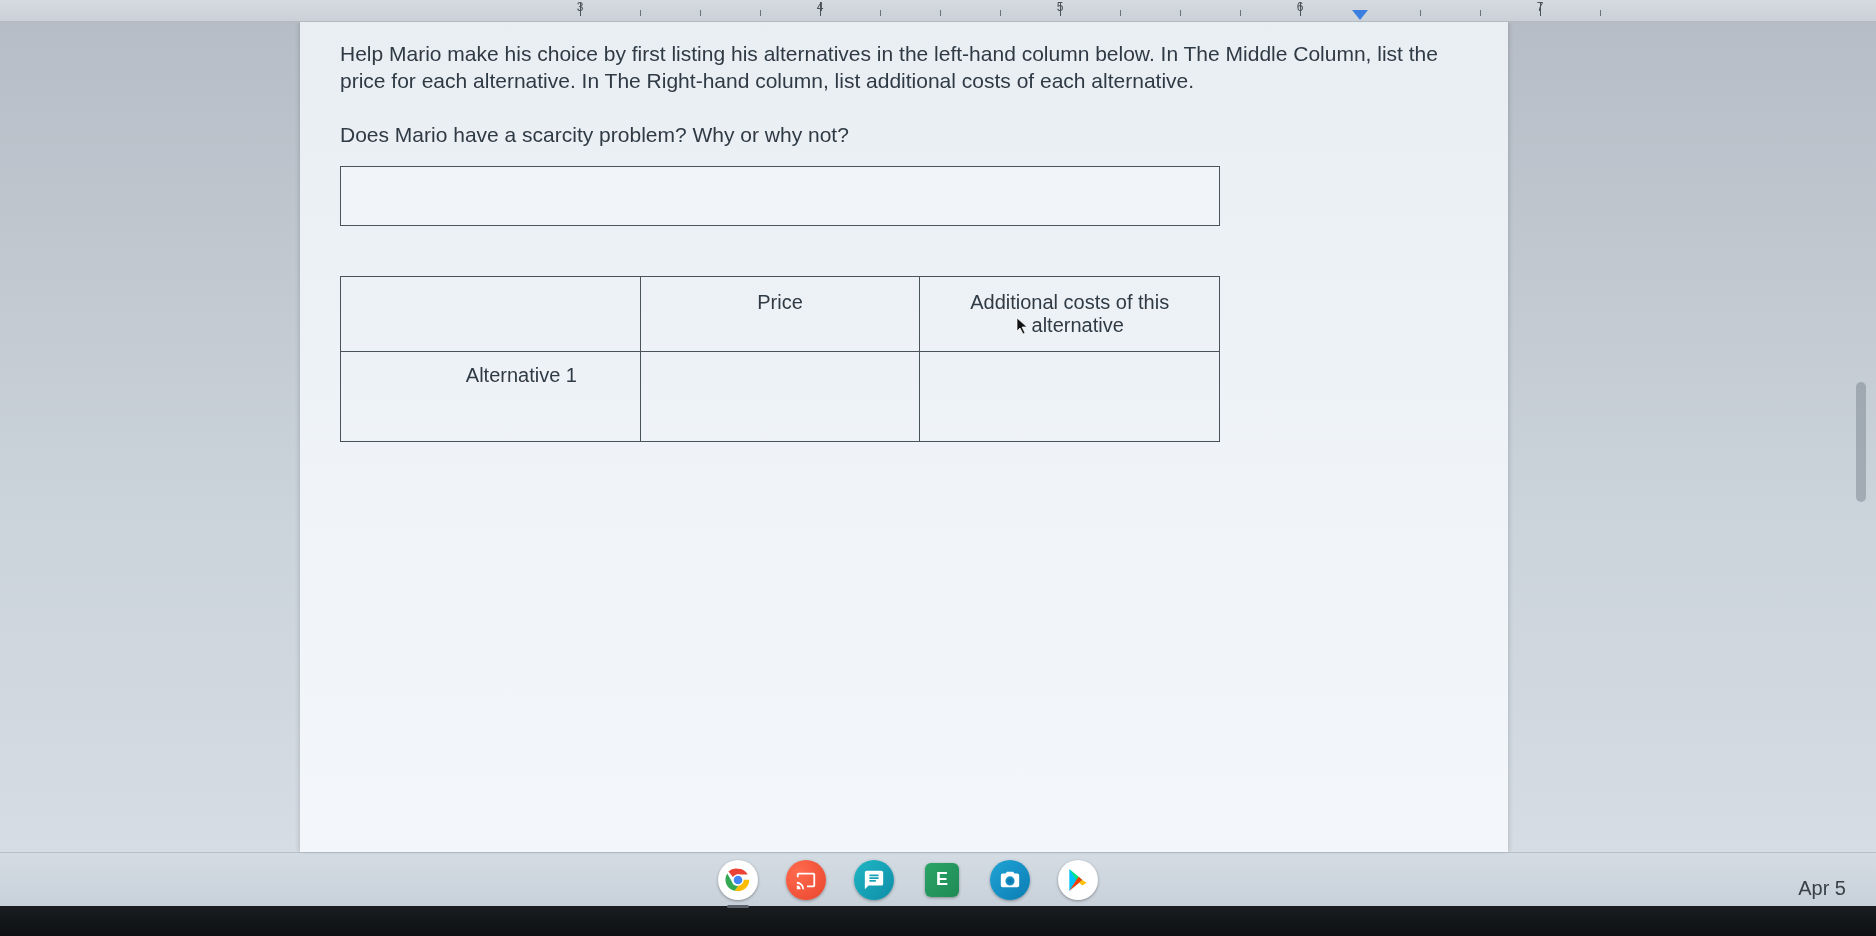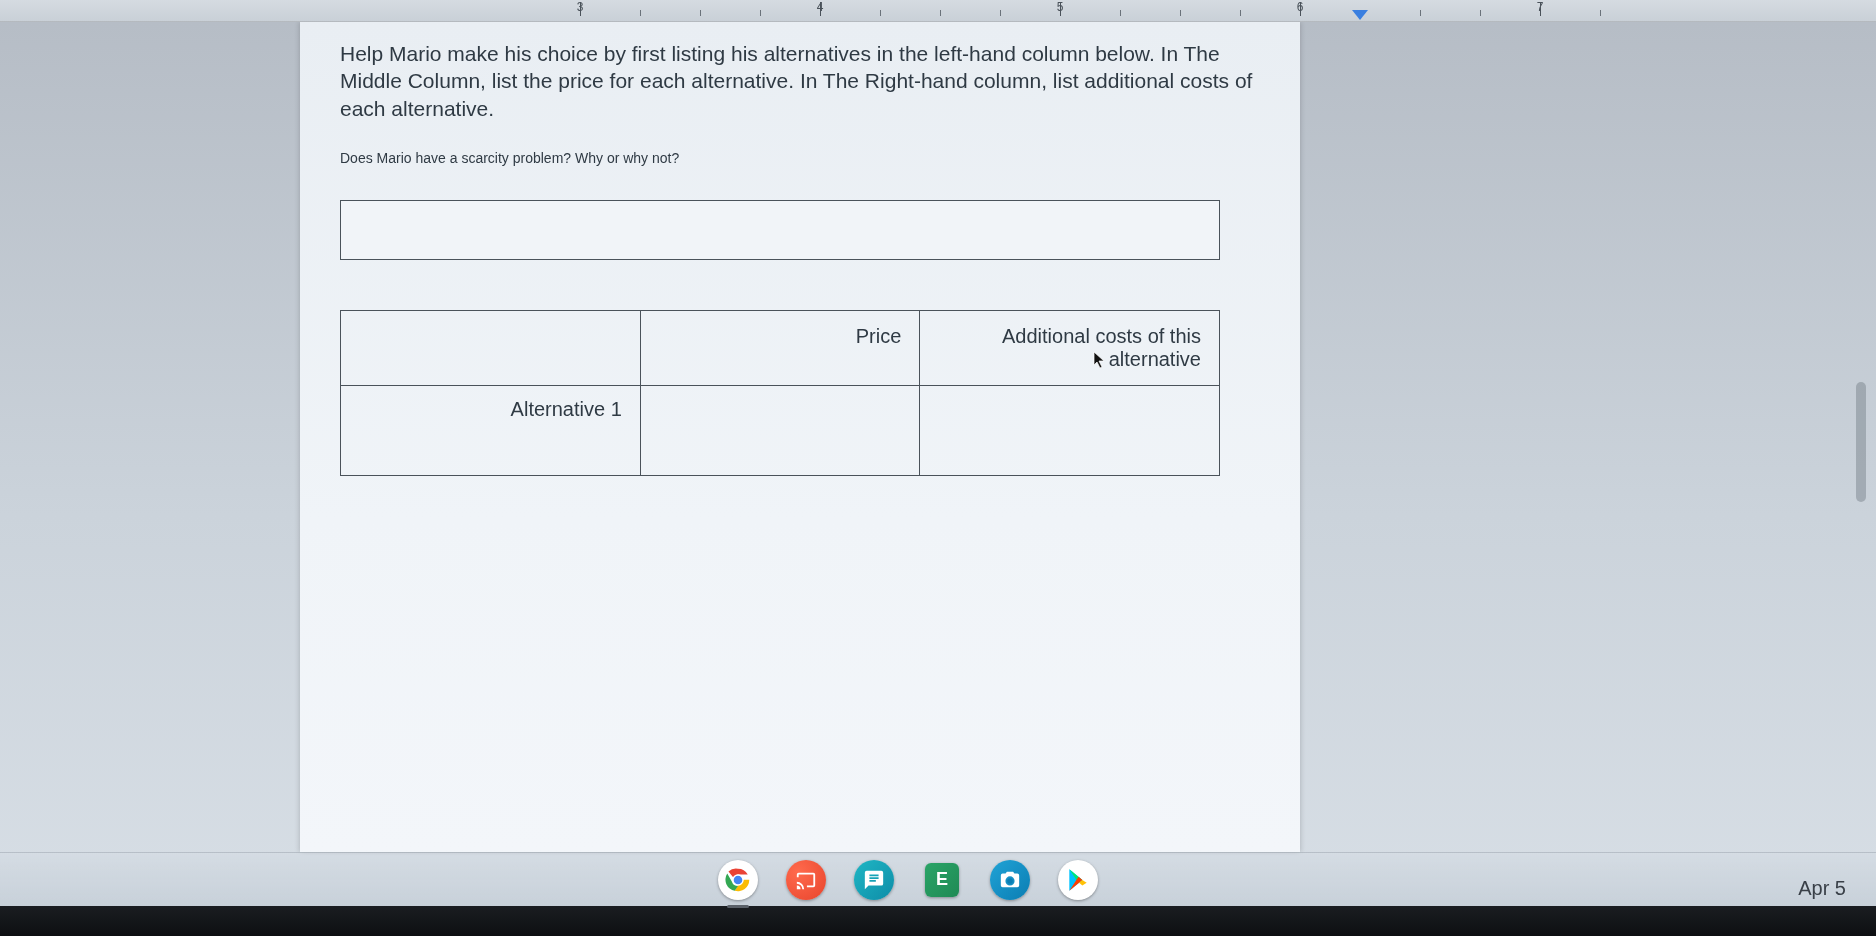--- a/index.html
+++ b/index.html
@@ -35,21 +35,21 @@
     width: 0; height: 0;
     border-left: 8px solid transparent;
     border-right: 8px solid transparent;
     border-top: 10px solid #3a7fe0;
     transform: translateX(-50%);
   }
   .page {
     position: absolute;
     top: 22px;
     left: 300px;
-    width: 1000px;
+    width: 1208px;
     height: 830px;
     background: linear-gradient(180deg, #e9eef3 0%, #f0f4f8 60%, #f3f6fa 100%);
     box-shadow:  -2px 0 4px rgba(0,0,0,0.10),
                   2px 0 4px rgba(0,0,0,0.10);
     padding: 18px 40px 13px 40px;
   }
   .sidebar-scroll {
     position: absolute;
     right: 8px;
     top: 22px;
@@ -60,43 +60,43 @@
   .sidebar-scroll .thumb {
     position: absolute;
     top: 360px;
     left: 2px;
     width: 10px;
     height: 120px;
     border-radius: 5px;
     background: rgba(90,100,110,0.35);
   }
   .intro-text { font-size: 21px; color: #2f3a44; line-height: 1.3; margin-bottom: 28px; }
-  .question-text { font-size: 14px; color: #2f3a44; margin-bottom: 34px; }
+  .question-text { font-size: 21px; color: #2f3a44; margin-bottom: 19px; }
   .answer-box {
     width: 880px;
     height: 60px;
     border: 1px solid #4a525a;
     background: #f1f4f8;
     margin-bottom: 50px;
   }
   table.alternatives {
     border-collapse: collapse;
     width: 880px;
   }
   table.alternatives td, table.alternatives th {
     border: 1px solid #4a525a;
     padding: 12px 18px;
     font-size: 20px;
     color: #2f3a44;
     font-weight: normal;
     text-align: center;
     vertical-align: top;
   }
-  table.alternatives th { padding-top: 14px; padding-bottom: 14px; text-align: right; }
-  table.alternatives td.alt-label { padding-left: 80px; text-align: right; }
+  table.alternatives th { padding-top: 14px; padding-bottom: 14px; }
+  table.alternatives td.alt-label { padding-left: 80px; text-align: center; }
   table.alternatives tr.data td { height: 90px; }
   .col0 { width: 300px; }
   .col1 { width: 280px; }
   .col2 { width: 300px; }
   .cursor-icon {
     display: inline-block;
     width: 14px; height: 18px;
     vertical-align: -3px;
     margin-right: 2px;
   }

